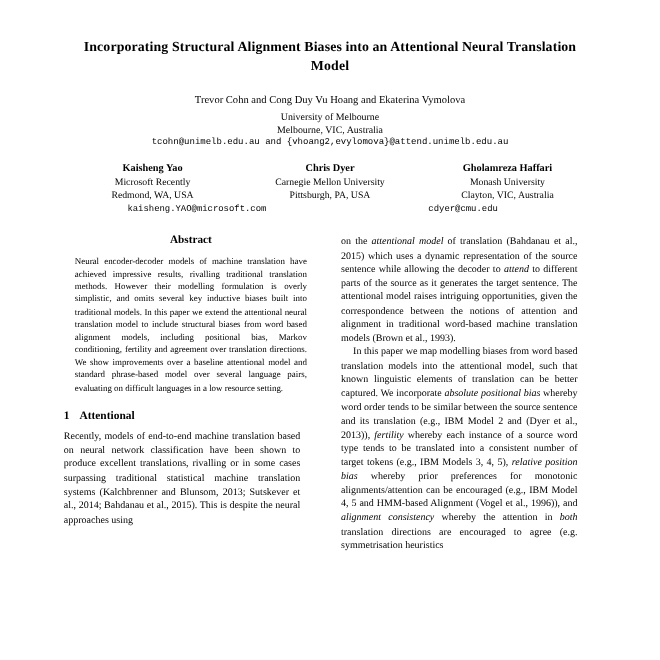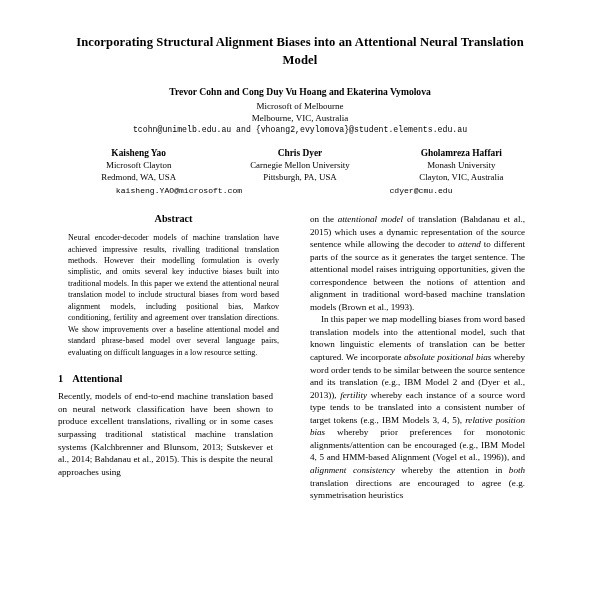--- a/index.html
+++ b/index.html
@@ -27,21 +27,21 @@
     text-align: center;
     line-height: 1.42;
     margin: 0 18px 16px 18px;
     letter-spacing: 0.1px;
   }
   .authors-block {
     text-align: center;
   }
   .author-line {
     font-size: 9.6px;
-    font-weight: bold;
+    font-weight: normal;
     margin-bottom: 3px;
   }
   .affil {
     font-size: 9px;
     line-height: 1.35;
   }
   .mono {
     font-family: "Liberation Mono", monospace;
     font-size: 8.2px;
     line-height: 1.5;
@@ -118,29 +118,29 @@
 </style>
 </head>
 <body>
 
 <div class="page">
 
   <div class="title">Incorporating Structural Alignment Biases into an Attentional Neural Translation Model</div>
 
   <div class="authors-block">
     <div class="author-line">Trevor Cohn  and  Cong Duy Vu Hoang  and  Ekaterina Vymolova</div>
-    <div class="affil">Microsoft of Melbourne</div>
+    <div class="affil">University of Melbourne</div>
     <div class="affil">Melbourne, VIC, Australia</div>
-    <div class="mono">tcohn@unimelb.edu.au and {vhoang2,evylomova}@student.elements.edu.au</div>
+    <div class="mono">tcohn@unimelb.edu.au and {vhoang2,evylomova}@attend.unimelb.edu.au</div>
   </div>
 
   <div class="authors-row">
     <div class="col">
       <div class="name">Kaisheng Yao</div>
-      <div class="affil">Microsoft Clayton</div>
+      <div class="affil">Microsoft Recently</div>
       <div class="affil">Redmond, WA, USA</div>
     </div>
     <div class="col">
       <div class="name">Chris Dyer</div>
       <div class="affil">Carnegie Mellon University</div>
       <div class="affil">Pittsburgh, PA, USA</div>
     </div>
     <div class="col">
       <div class="name">Gholamreza Haffari</div>
       <div class="affil">Monash University</div>

